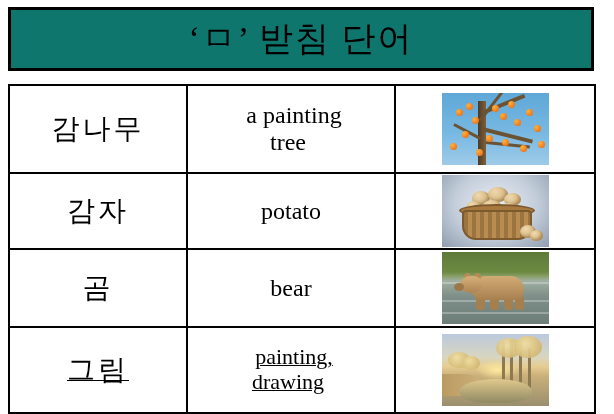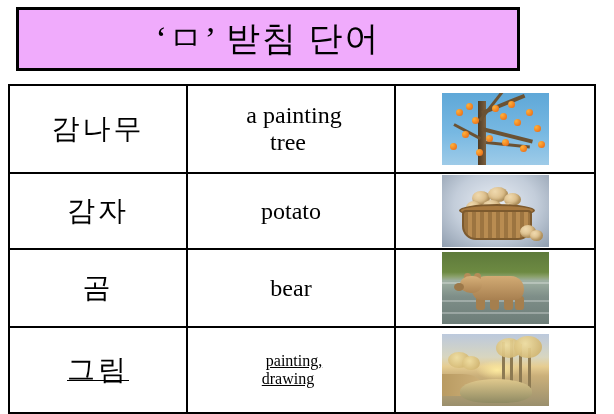--- a/index.html
+++ b/index.html
@@ -18,29 +18,28 @@
     width: 614px;
     height: 414px;
     background: #ffffff;
   }
 
   
   .title-banner {
     position: absolute;
     left: 8px;
     top: 7px;
-    width: 504px;
+    width: 586px;
     height: 64px;
     box-sizing: border-box;
     border: 3px solid #000000;
-    background: #f0abfc;
+    background: #0f766e;
     display: flex;
     align-items: center;
     justify-content: center;
-    margin-left: 8px;
   }
   .title-text {
     font-family: "Liberation Serif", serif;
     font-size: 34px;
     line-height: 1;
     letter-spacing: 2px;
     color: #000000;
     white-space: nowrap;
   }
 
@@ -81,21 +80,21 @@
   }
   .english-word {
     font-family: "Liberation Serif", serif;
     font-size: 24px;
     line-height: 1.12;
     color: #000000;
     padding: 0 6px;
     white-space: pre-line;
   }
   .english-word.small {
-    font-size: 16px;
+    font-size: 22px;
   }
 
   
   .pic-frame {
     width: 107px;
     height: 72px;
     margin: 0 auto;
     position: relative;
     overflow: hidden;
   }

